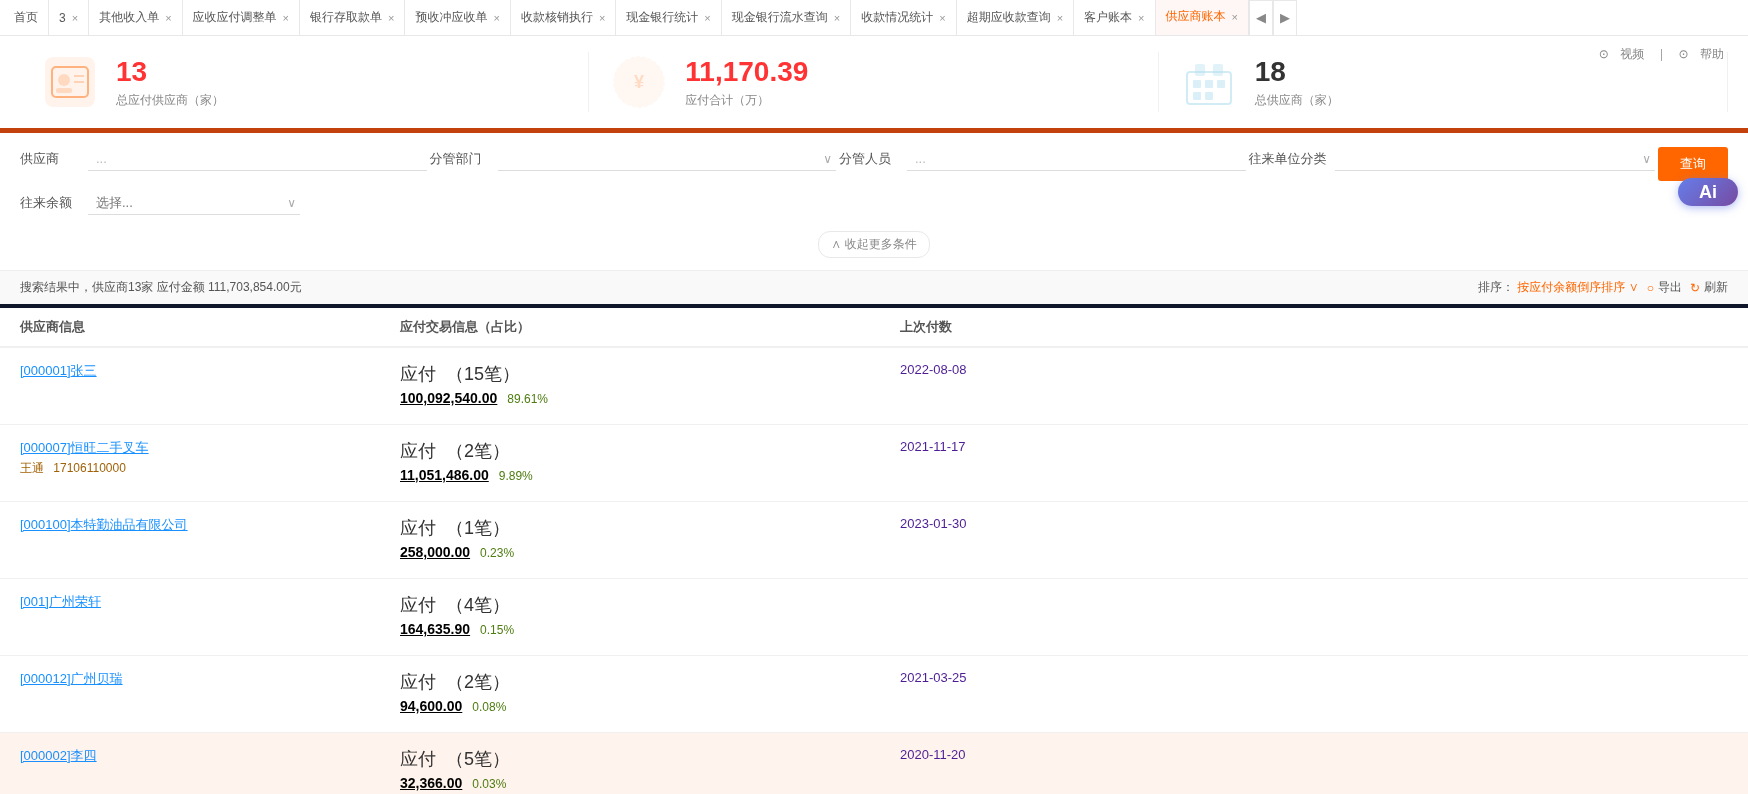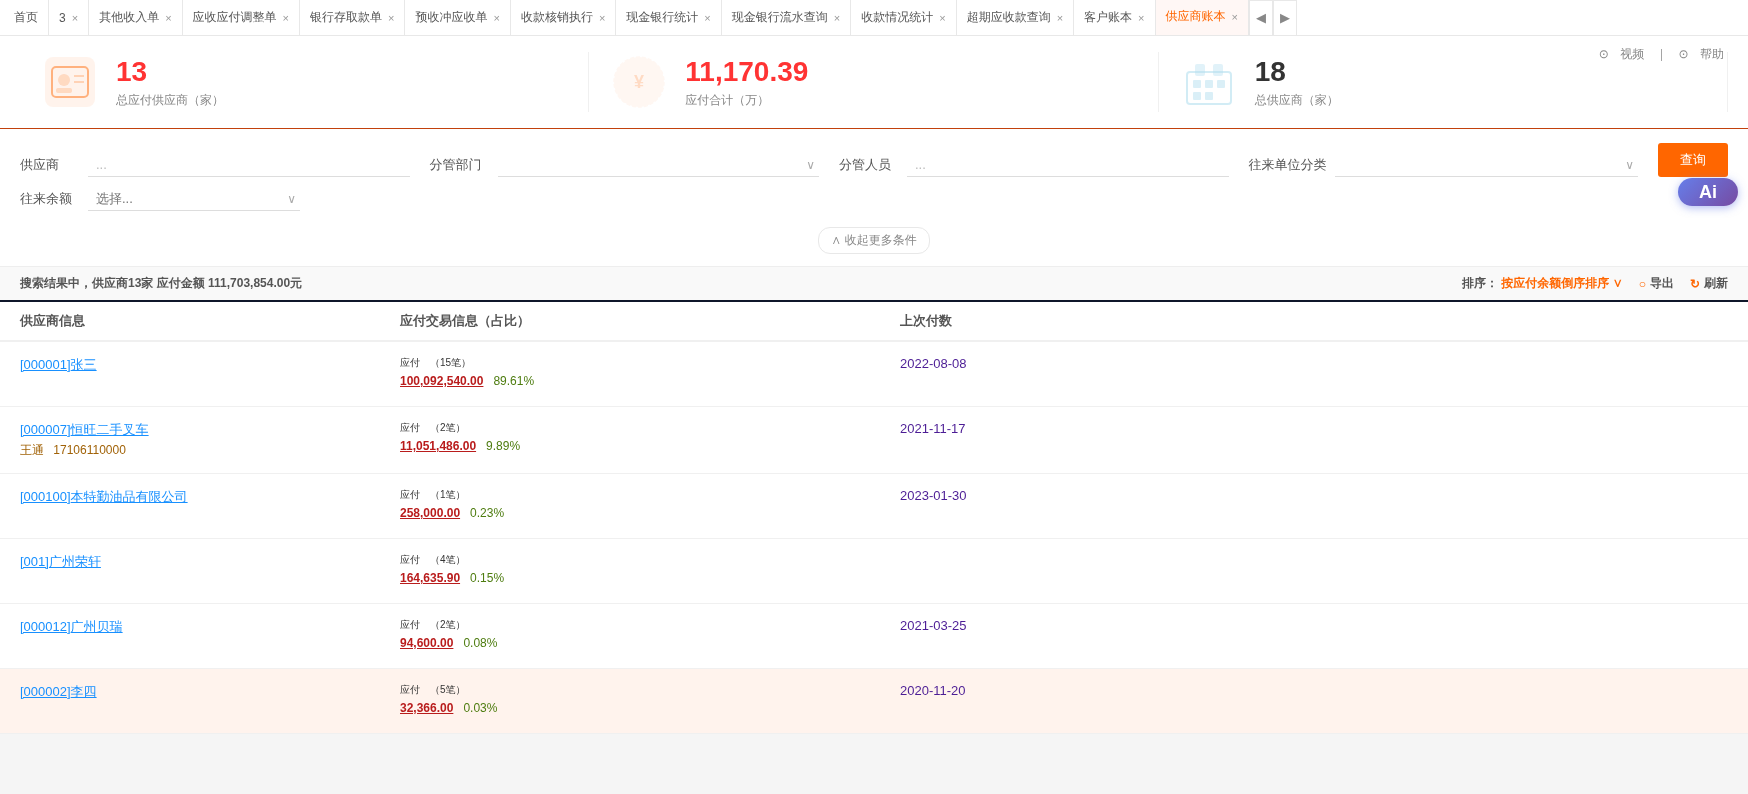--- a/index.html
+++ b/index.html
@@ -46,21 +46,21 @@
       cursor: pointer;
       color: #888;
       flex-shrink: 0;
       border: 1px solid #e8e8e8;
     }
 
     
     .summary-bar {
       display: flex;
       background: #fff;
-      border-bottom: 1px solid #c2410c;
+      border-bottom: 5px solid #c2410c;
       padding: 16px 20px;
       align-items: center;
       position: relative;
     }
     .summary-card {
       display: flex;
       align-items: center;
       flex: 1;
       padding: 0 20px;
       border-right: 1px solid #f0f0f0;
@@ -94,23 +94,23 @@
     .top-links span { margin: 0 4px; cursor: pointer; }
 
     
     .filter-area {
       background: #fff;
       padding: 14px 20px 10px;
       border-bottom: 1px solid #eee;
     }
     .filter-row {
       display: flex;
-      align-items: flex-end;
+      align-items: flex-start;
       margin-bottom: 10px;
-      gap: 20px;
+      gap: 3px;
     }
     .filter-item {
       display: flex;
       align-items: center;
       flex: 1;
     }
     .filter-label {
       font-size: 13px;
       color: #555;
       white-space: nowrap;
@@ -175,30 +175,29 @@
       background: #fff;
     }
 
     
     .result-bar {
       display: flex;
       align-items: center;
       justify-content: space-between;
       background: #f9f9f9;
       padding: 8px 20px;
-      border-bottom: 2px solid #0f172a;
+      border-bottom: 4px solid #0f172a;
       font-size: 12px;
       color: #555;
-      font-weight: bold;
     }
     .result-bar-left {}
     .result-bar-right {
       display: flex;
       align-items: center;
-      gap: 16px;
+      gap: 8px;
     }
     .action-btn {
       display: flex;
       align-items: center;
       gap: 4px;
       cursor: pointer;
       color: #555;
     }
 
     
@@ -239,26 +238,26 @@
       font-size: 12px;
       color: #a16207;
     }
     .transaction-line {
       display: flex;
       align-items: baseline;
       gap: 10px;
       margin-bottom: 4px;
     }
     .transaction-label {
-      font-size: 10px;
+      font-size: 18px;
       color: #333;
     }
     .transaction-amount {
-      color: #b91c1c;
-      font-size: 12px;
+      color: #000000;
+      font-size: 14px;
       font-weight: bold;
       text-decoration: underline;
       cursor: pointer;
     }
     .transaction-percent {
       font-size: 12px;
       color: #4d7c0f;
     }
 
     .last-payment {

